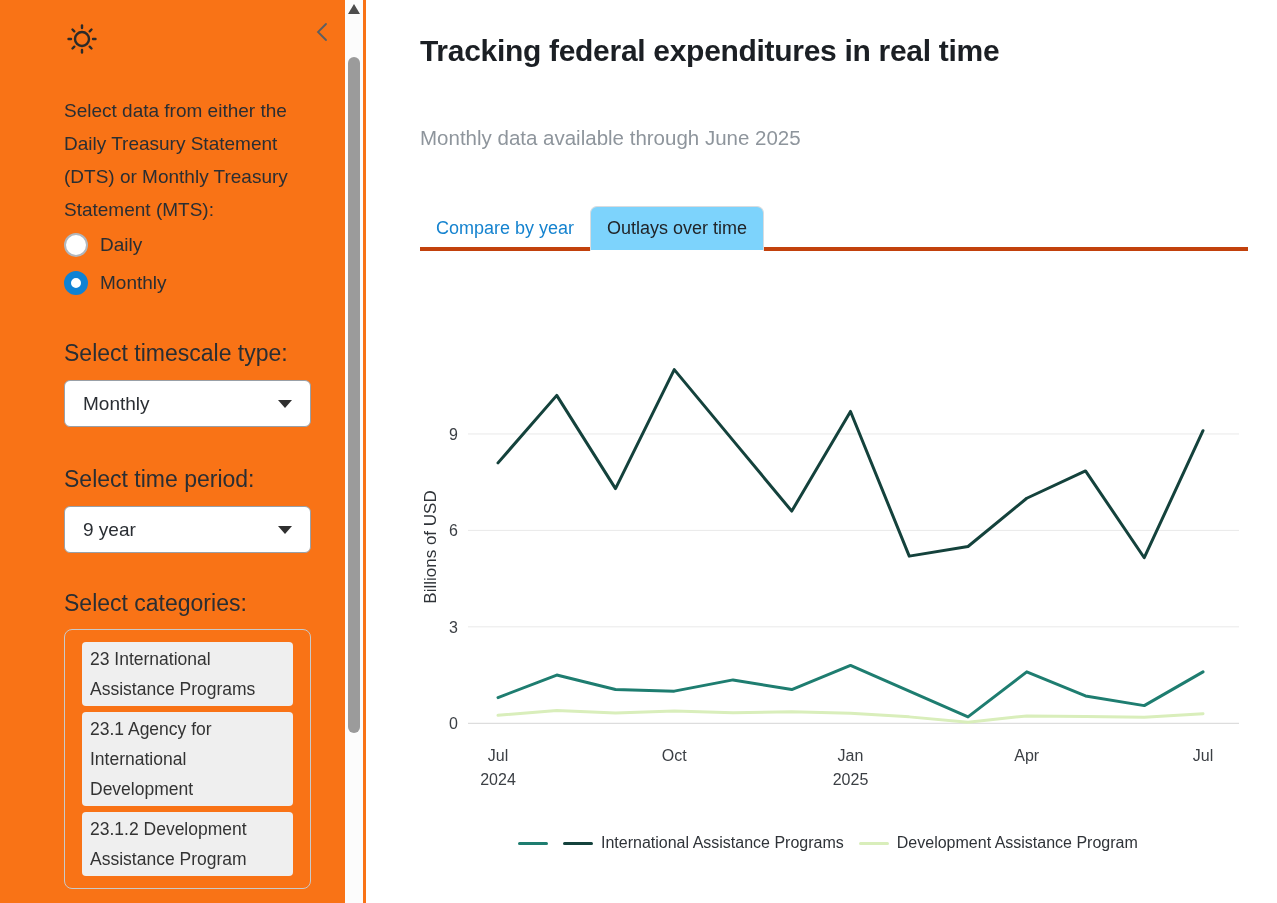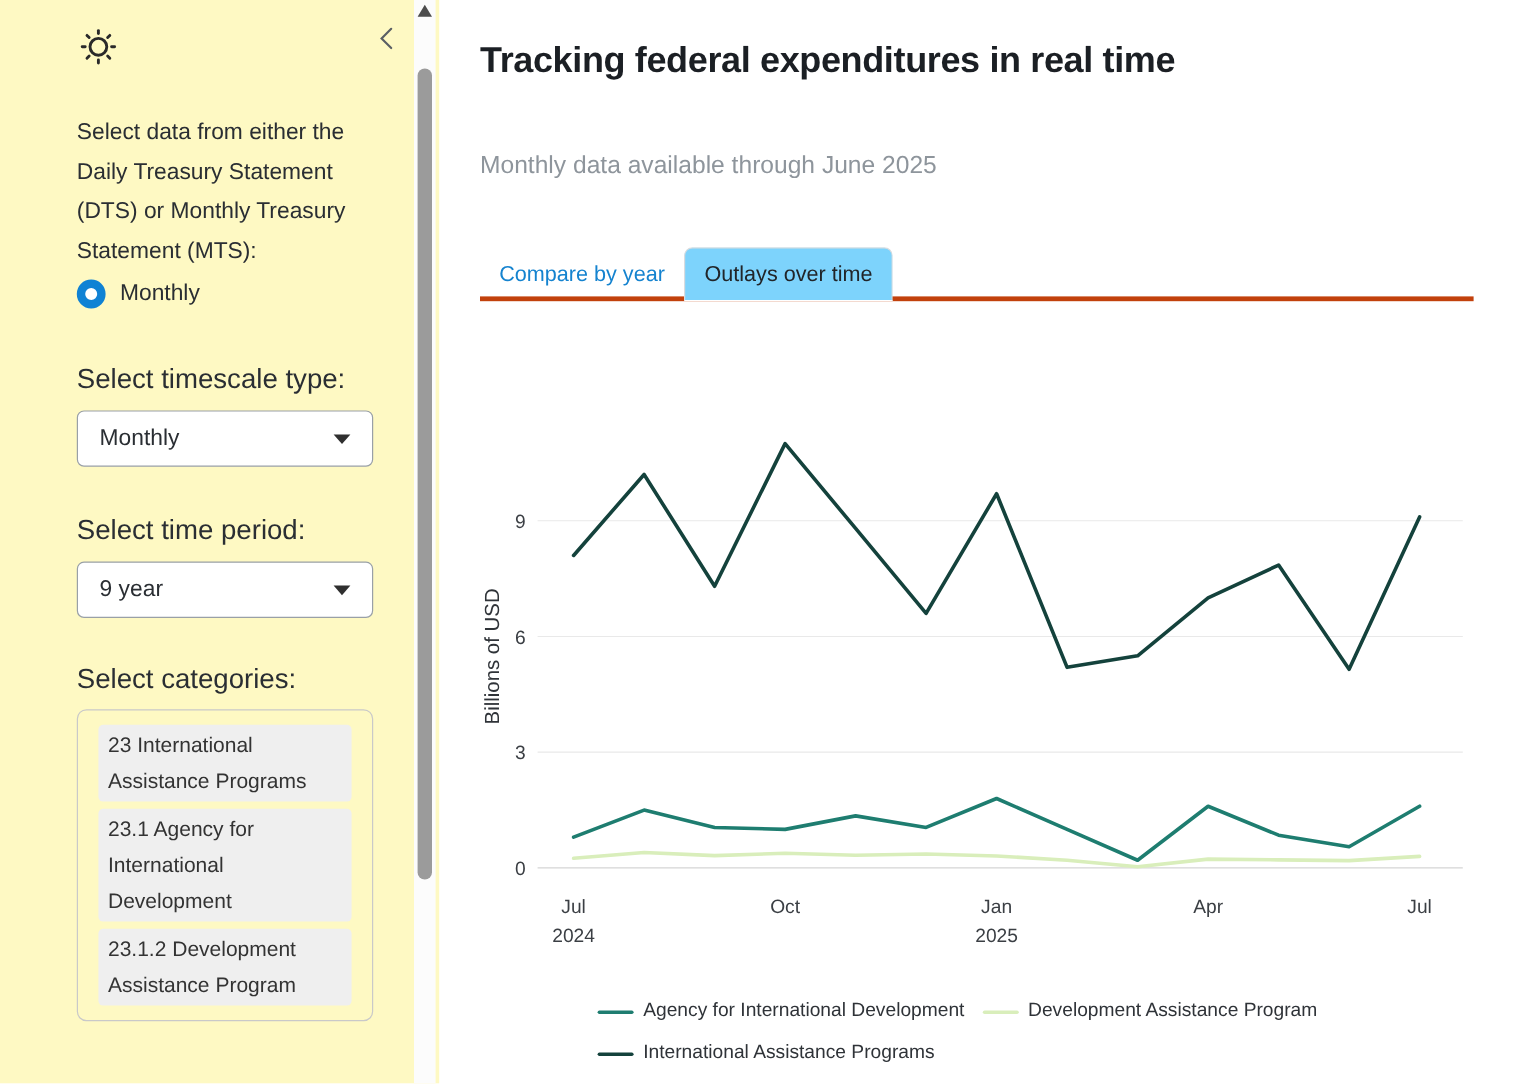--- a/index.html
+++ b/index.html
@@ -1,21 +1,21 @@
 <!DOCTYPE html>
 <html><head>
 <meta charset="utf-8">
 <style>
   * { margin:0; padding:0; box-sizing:border-box; }
   html,body { width:1277px; height:903px; overflow:hidden; background:#fff;
     font-family:"Liberation Sans","DejaVu Sans",sans-serif; }
   #app { position:relative; width:1277px; height:903px; background:#fff; }
 
   
-  #sidebar { position:absolute; left:0; top:0; width:366px; height:903px; background:#fef9c3; }
+  #sidebar { position:absolute; left:0; top:0; width:366px; height:903px; background:#f97316; }
   .sun-btn { position:absolute; left:64px; top:21px; width:36px; height:36px; cursor:pointer; }
   .collapse-btn { position:absolute; left:314px; top:20px; width:22px; height:24px; cursor:pointer; }
   .side-content { position:absolute; left:64px; top:94px; width:250px; color:#2a2e33; }
   .intro { font-size:19px; line-height:33px; width:238px; }
   .radio-row { display:flex; align-items:center; height:38px; margin-top:0; cursor:pointer; }
   .radio-circle { width:24px; height:24px; border-radius:50%; border:2px solid #b1b7bd; background:#fff; flex:0 0 24px; }
   .radio-row.selected .radio-circle { border:7px solid #0f82d4; }
   .radio-label { font-size:19px; margin-left:12px; }
   .field-label { font-size:23px; color:#2a2e33; }
   .lbl-timescale { margin-top:38px; }
@@ -29,21 +29,21 @@
   .cat-item { background:#efefef; border-radius:4px; padding:2px 8px; margin-bottom:6px;
     font-size:17.5px; line-height:30px; color:#333; cursor:pointer; }
 
   
   #side-scrollbar { position:absolute; left:345px; top:0; width:18px; height:903px; background:#fcfcfc; }
   .scroll-up { position:absolute; left:3px; top:4px; width:0; height:0;
     border-left:6px solid transparent; border-right:6px solid transparent; border-bottom:10px solid #4d4d4d; cursor:pointer; }
   .scroll-thumb { position:absolute; left:3px; top:57px; width:12px; height:676px; border-radius:6px; background:#9b9b9b; cursor:pointer; }
 
   
-  #main { position:absolute; left:400px; top:0; width:828px; height:903px; }
+  #main { position:absolute; left:420px; top:0; width:828px; height:903px; }
   .page-title { position:absolute; left:0; top:34px; font-size:30px; font-weight:700; letter-spacing:-0.3px; color:#1b1f24; white-space:nowrap; }
   .subtitle { position:absolute; left:0; font-size:20.5px; color:#8e959c; white-space:nowrap; }
   .sub1 { top:86px; } .sub2 { top:126px;text-align:center; }
 
   .tabs { position:absolute; left:0; top:206px; width:828px; height:45px; display:flex; border-bottom:4px solid #c2410c; }
   .tab { height:45px; display:flex; align-items:center; padding:0 16px; font-size:18px; cursor:pointer; white-space:nowrap; }
   .tab.inactive { color:#1583cf; }
   .tab.active { color:#212529; background:#7dd3fc; border:1px solid #d9dcdf; border-bottom:1px solid #fff;
     border-radius:7px 7px 0 0; margin-bottom:-1px; }
 
@@ -81,20 +81,24 @@
       <span>
         <svg width="16" height="24" viewBox="0 0 16 24">
           <polyline points="12,4 4,12 12,20" fill="none" stroke="#5a5f64" stroke-width="1.8" stroke-linecap="round"></polyline>
         </svg>
       </span>
     </div>
 
     <div class="side-content">
       <p class="intro">Select data from either the Daily Treasury Statement (DTS) or Monthly Treasury Statement (MTS):</p>
 
+      <div class="radio-row">
+        <span class="radio-circle"></span>
+        <span class="radio-label">Daily</span>
+      </div>
       <div class="radio-row selected">
         <span class="radio-circle"></span>
         <span class="radio-label">Monthly</span>
       </div>
 
       <div class="field-label lbl-timescale">Select timescale type:</div>
       <div class="dropdown">
         <span class="val">Monthly</span>
         <span class="caret"></span>
       </div>
@@ -146,27 +150,26 @@
           <text x="606.75" y="499" text-anchor="middle" font-size="16" fill="#3b3f44">Apr</text>
           <text x="783" y="499" text-anchor="middle" font-size="16" fill="#3b3f44">Jul</text>
           <text x="16" y="285" text-anchor="middle" font-size="17" fill="#2f3338" transform="rotate(-90 16 285)">Billions of USD</text>
           <polyline points="78,453.2625 136.75,448.44 195.5,451.012 254.25,449.083 313,450.6905 371.75,449.726 430.5,451.3335 489.25,454.87 548,460.3355 606.75,453.9055 665.5,454.5485 724.25,455.1915 783,451.65500000000003" fill="none" stroke="#d9eebb" stroke-width="3" stroke-linejoin="round" stroke-linecap="round"></polyline>
           <polyline points="78,435.58000000000004 136.75,413.07500000000005 195.5,427.5425 254.25,429.15000000000003 313,417.89750000000004 371.75,427.5425 430.5,403.43 489.25,429.15000000000003 548,454.87 606.75,409.86 665.5,433.9725 724.25,443.6175 783,409.86" fill="none" stroke="#1e7d70" stroke-width="3" stroke-linejoin="round" stroke-linecap="round"></polyline>
           <polyline points="78,200.88500000000005 136.75,133.37000000000006 195.5,226.60500000000002 254.25,107.65000000000003 313,178.38 371.75,249.11000000000004 430.5,149.44500000000005 489.25,294.12 548,284.475 606.75,236.25000000000003 665.5,208.92250000000004 724.25,295.7275 783,168.735" fill="none" stroke="#14423c" stroke-width="3" stroke-linejoin="round" stroke-linecap="round"></polyline>
         </svg>
       <div id="legend">
           <div class="legend-item">
             <span class="legend-swatch" style="background: rgb(30, 125, 112);"></span>
-            <span class="legend-label">Agency for International Development</span>
+          </div>
+          <div class="legend-item">
+            <span class="legend-swatch" style="background: rgb(20, 66, 60);"></span>
+            <span class="legend-label">International Assistance Programs</span>
           </div>
           <div class="legend-item">
             <span class="legend-swatch" style="background: rgb(217, 238, 187);"></span>
             <span class="legend-label">Development Assistance Program</span>
-          </div>
-          <div class="legend-item">
-            <span class="legend-swatch" style="background: rgb(20, 66, 60);"></span>
-            <span class="legend-label">International Assistance Programs</span>
           </div>
         </div>
     </div>
   </div>
 
 </div>
 
 </body></html>

